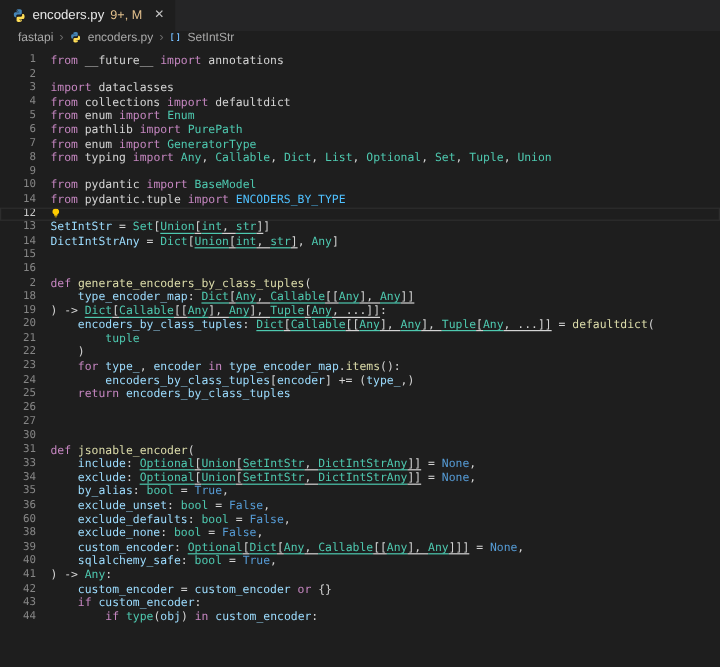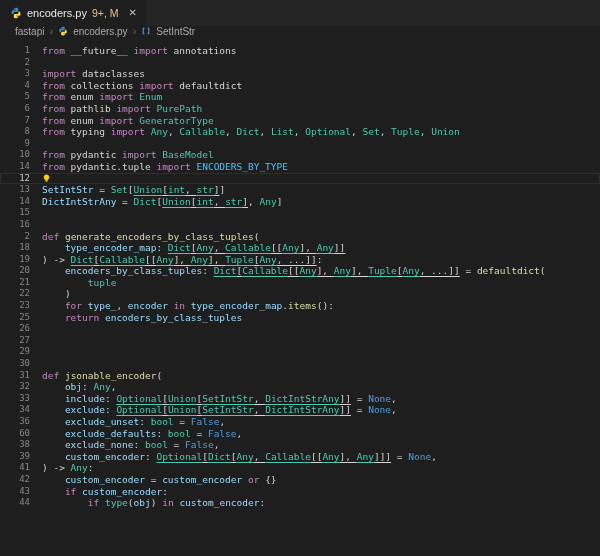--- a/index.html
+++ b/index.html
@@ -94,30 +94,31 @@
     <div class="row"><span class="ln">14</span><span class="code"><span class="tk-v">DictIntStrAny</span><span class="tk-p"> = </span><span class="tk-c">Dict</span><span class="tk-p">[</span><span class="tk-c u">Union</span><span class="tk-p u">[</span><span class="tk-c u">int</span><span class="tk-p u">, </span><span class="tk-c u">str</span><span class="tk-p u">]</span><span class="tk-p">, </span><span class="tk-c">Any</span><span class="tk-p">]</span></span></div>
     <div class="row"><span class="ln">15</span><span class="code"></span></div>
     <div class="row"><span class="ln">16</span><span class="code"></span></div>
     <div class="row"><span class="ln">2</span><span class="code"><span class="tk-k">def</span><span class="tk-p"> </span><span class="tk-f">generate_encoders_by_class_tuples</span><span class="tk-p">(</span></span></div>
     <div class="row"><span class="ln">18</span><span class="code"><span class="tk-p">    </span><span class="tk-v">type_encoder_map</span><span class="tk-p">: </span><span class="tk-c u">Dict</span><span class="tk-p u">[</span><span class="tk-c u">Any</span><span class="tk-p u">, </span><span class="tk-c u">Callable</span><span class="tk-p u">[[</span><span class="tk-c u">Any</span><span class="tk-p u">], </span><span class="tk-c u">Any</span><span class="tk-p u">]]</span></span></div>
     <div class="row"><span class="ln">19</span><span class="code"><span class="tk-p">) -&gt; </span><span class="tk-c u">Dict</span><span class="tk-p u">[</span><span class="tk-c u">Callable</span><span class="tk-p u">[[</span><span class="tk-c u">Any</span><span class="tk-p u">], </span><span class="tk-c u">Any</span><span class="tk-p u">], </span><span class="tk-c u">Tuple</span><span class="tk-p u">[</span><span class="tk-c u">Any</span><span class="tk-p u">, ...]]</span><span class="tk-p">:</span></span></div>
     <div class="row"><span class="ln">20</span><span class="code"><span class="tk-p">    </span><span class="tk-v">encoders_by_class_tuples</span><span class="tk-p">: </span><span class="tk-c u">Dict</span><span class="tk-p u">[</span><span class="tk-c u">Callable</span><span class="tk-p u">[[</span><span class="tk-c u">Any</span><span class="tk-p u">], </span><span class="tk-c u">Any</span><span class="tk-p u">], </span><span class="tk-c u">Tuple</span><span class="tk-p u">[</span><span class="tk-c u">Any</span><span class="tk-p u">, ...]]</span><span class="tk-p"> = </span><span class="tk-f">defaultdict</span><span class="tk-p">(</span></span></div>
     <div class="row"><span class="ln">21</span><span class="code"><span class="tk-p">        </span><span class="tk-c">tuple</span></span></div>
     <div class="row"><span class="ln">22</span><span class="code"><span class="tk-p">    )</span></span></div>
     <div class="row"><span class="ln">23</span><span class="code"><span class="tk-p">    </span><span class="tk-k">for</span><span class="tk-p"> </span><span class="tk-v">type_</span><span class="tk-p">, </span><span class="tk-v">encoder</span><span class="tk-p"> </span><span class="tk-k">in</span><span class="tk-p"> </span><span class="tk-v">type_encoder_map</span><span class="tk-p">.</span><span class="tk-f">items</span><span class="tk-p">():</span></span></div>
+    <div class="row"><span class="ln">24</span><span class="code"><span class="tk-p">        </span><span class="tk-v">encoders_by_class_tuples</span><span class="tk-p">[</span><span class="tk-v">encoder</span><span class="tk-p">] += (</span><span class="tk-v">type_</span><span class="tk-p">,)</span></span></div>
     <div class="row"><span class="ln">25</span><span class="code"><span class="tk-p">    </span><span class="tk-k">return</span><span class="tk-p"> </span><span class="tk-v">encoders_by_class_tuples</span></span></div>
     <div class="row"><span class="ln">26</span><span class="code"></span></div>
     <div class="row"><span class="ln">27</span><span class="code"></span></div>
-    <div class="row"><span class="ln">29</span><span class="code"></span></div>
     <div class="row"><span class="ln">30</span><span class="code"></span></div>
     <div class="row"><span class="ln">31</span><span class="code"><span class="tk-k">def</span><span class="tk-p"> </span><span class="tk-f">jsonable_encoder</span><span class="tk-p">(</span></span></div>
-    <div class="row"><span class="ln">32</span><span class="code"><span class="tk-p">    </span><span class="tk-v">obj</span><span class="tk-p">: </span><span class="tk-c">Any</span><span class="tk-p">,</span></span></div>
     <div class="row"><span class="ln">33</span><span class="code"><span class="tk-p">    </span><span class="tk-v">include</span><span class="tk-p">: </span><span class="tk-c u">Optional</span><span class="tk-p u">[</span><span class="tk-c u">Union</span><span class="tk-p u">[</span><span class="tk-c u">SetIntStr</span><span class="tk-p u">, </span><span class="tk-c u">DictIntStrAny</span><span class="tk-p u">]]</span><span class="tk-p"> = </span><span class="tk-b">None</span><span class="tk-p">,</span></span></div>
     <div class="row"><span class="ln">34</span><span class="code"><span class="tk-p">    </span><span class="tk-v">exclude</span><span class="tk-p">: </span><span class="tk-c u">Optional</span><span class="tk-p u">[</span><span class="tk-c u">Union</span><span class="tk-p u">[</span><span class="tk-c u">SetIntStr</span><span class="tk-p u">, </span><span class="tk-c u">DictIntStrAny</span><span class="tk-p u">]]</span><span class="tk-p"> = </span><span class="tk-b">None</span><span class="tk-p">,</span></span></div>
+    <div class="row"><span class="ln">35</span><span class="code"><span class="tk-p">    </span><span class="tk-v">by_alias</span><span class="tk-p">: </span><span class="tk-c">bool</span><span class="tk-p"> = </span><span class="tk-b">True</span><span class="tk-p">,</span></span></div>
     <div class="row"><span class="ln">36</span><span class="code"><span class="tk-p">    </span><span class="tk-v">exclude_unset</span><span class="tk-p">: </span><span class="tk-c">bool</span><span class="tk-p"> = </span><span class="tk-b">False</span><span class="tk-p">,</span></span></div>
     <div class="row"><span class="ln">60</span><span class="code"><span class="tk-p">    </span><span class="tk-v">exclude_defaults</span><span class="tk-p">: </span><span class="tk-c">bool</span><span class="tk-p"> = </span><span class="tk-b">False</span><span class="tk-p">,</span></span></div>
     <div class="row"><span class="ln">38</span><span class="code"><span class="tk-p">    </span><span class="tk-v">exclude_none</span><span class="tk-p">: </span><span class="tk-c">bool</span><span class="tk-p"> = </span><span class="tk-b">False</span><span class="tk-p">,</span></span></div>
     <div class="row"><span class="ln">39</span><span class="code"><span class="tk-p">    </span><span class="tk-v">custom_encoder</span><span class="tk-p">: </span><span class="tk-c u">Optional</span><span class="tk-p u">[</span><span class="tk-c u">Dict</span><span class="tk-p u">[</span><span class="tk-c u">Any</span><span class="tk-p u">, </span><span class="tk-c u">Callable</span><span class="tk-p u">[[</span><span class="tk-c u">Any</span><span class="tk-p u">], </span><span class="tk-c u">Any</span><span class="tk-p u">]]]</span><span class="tk-p"> = </span><span class="tk-b">None</span><span class="tk-p">,</span></span></div>
+    <div class="row"><span class="ln">40</span><span class="code"><span class="tk-p">    </span><span class="tk-v">sqlalchemy_safe</span><span class="tk-p">: </span><span class="tk-c">bool</span><span class="tk-p"> = </span><span class="tk-b">True</span><span class="tk-p">,</span></span></div>
     <div class="row"><span class="ln">41</span><span class="code"><span class="tk-p">) -&gt; </span><span class="tk-c">Any</span><span class="tk-p">:</span></span></div>
     <div class="row"><span class="ln">42</span><span class="code"><span class="tk-p">    </span><span class="tk-v">custom_encoder</span><span class="tk-p"> = </span><span class="tk-v">custom_encoder</span><span class="tk-p"> </span><span class="tk-k">or</span><span class="tk-p"> {}</span></span></div>
     <div class="row"><span class="ln">43</span><span class="code"><span class="tk-p">    </span><span class="tk-k">if</span><span class="tk-p"> </span><span class="tk-v">custom_encoder</span><span class="tk-p">:</span></span></div>
     <div class="row"><span class="ln">44</span><span class="code"><span class="tk-p">        </span><span class="tk-k">if</span><span class="tk-p"> </span><span class="tk-c">type</span><span class="tk-p">(</span><span class="tk-v">obj</span><span class="tk-p">) </span><span class="tk-k">in</span><span class="tk-p"> </span><span class="tk-v">custom_encoder</span><span class="tk-p">:</span></span></div>
   </div>
 
 </body></html>

